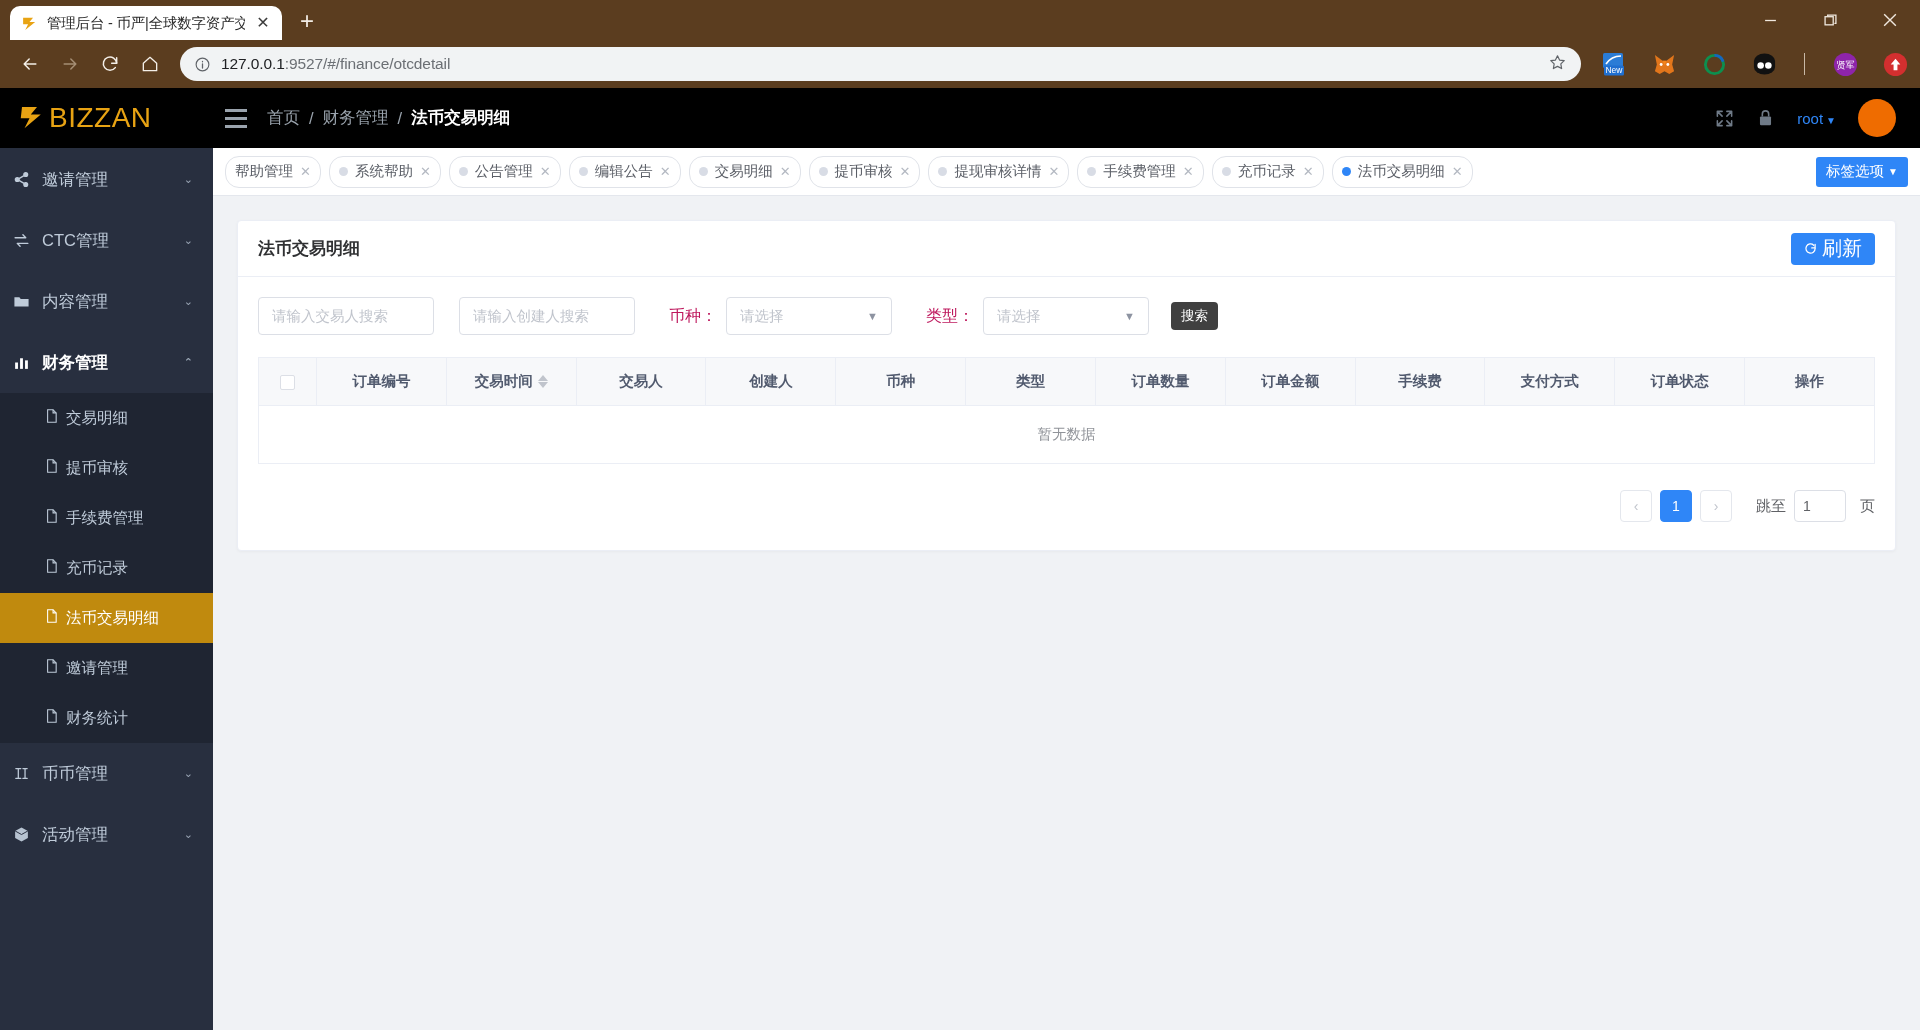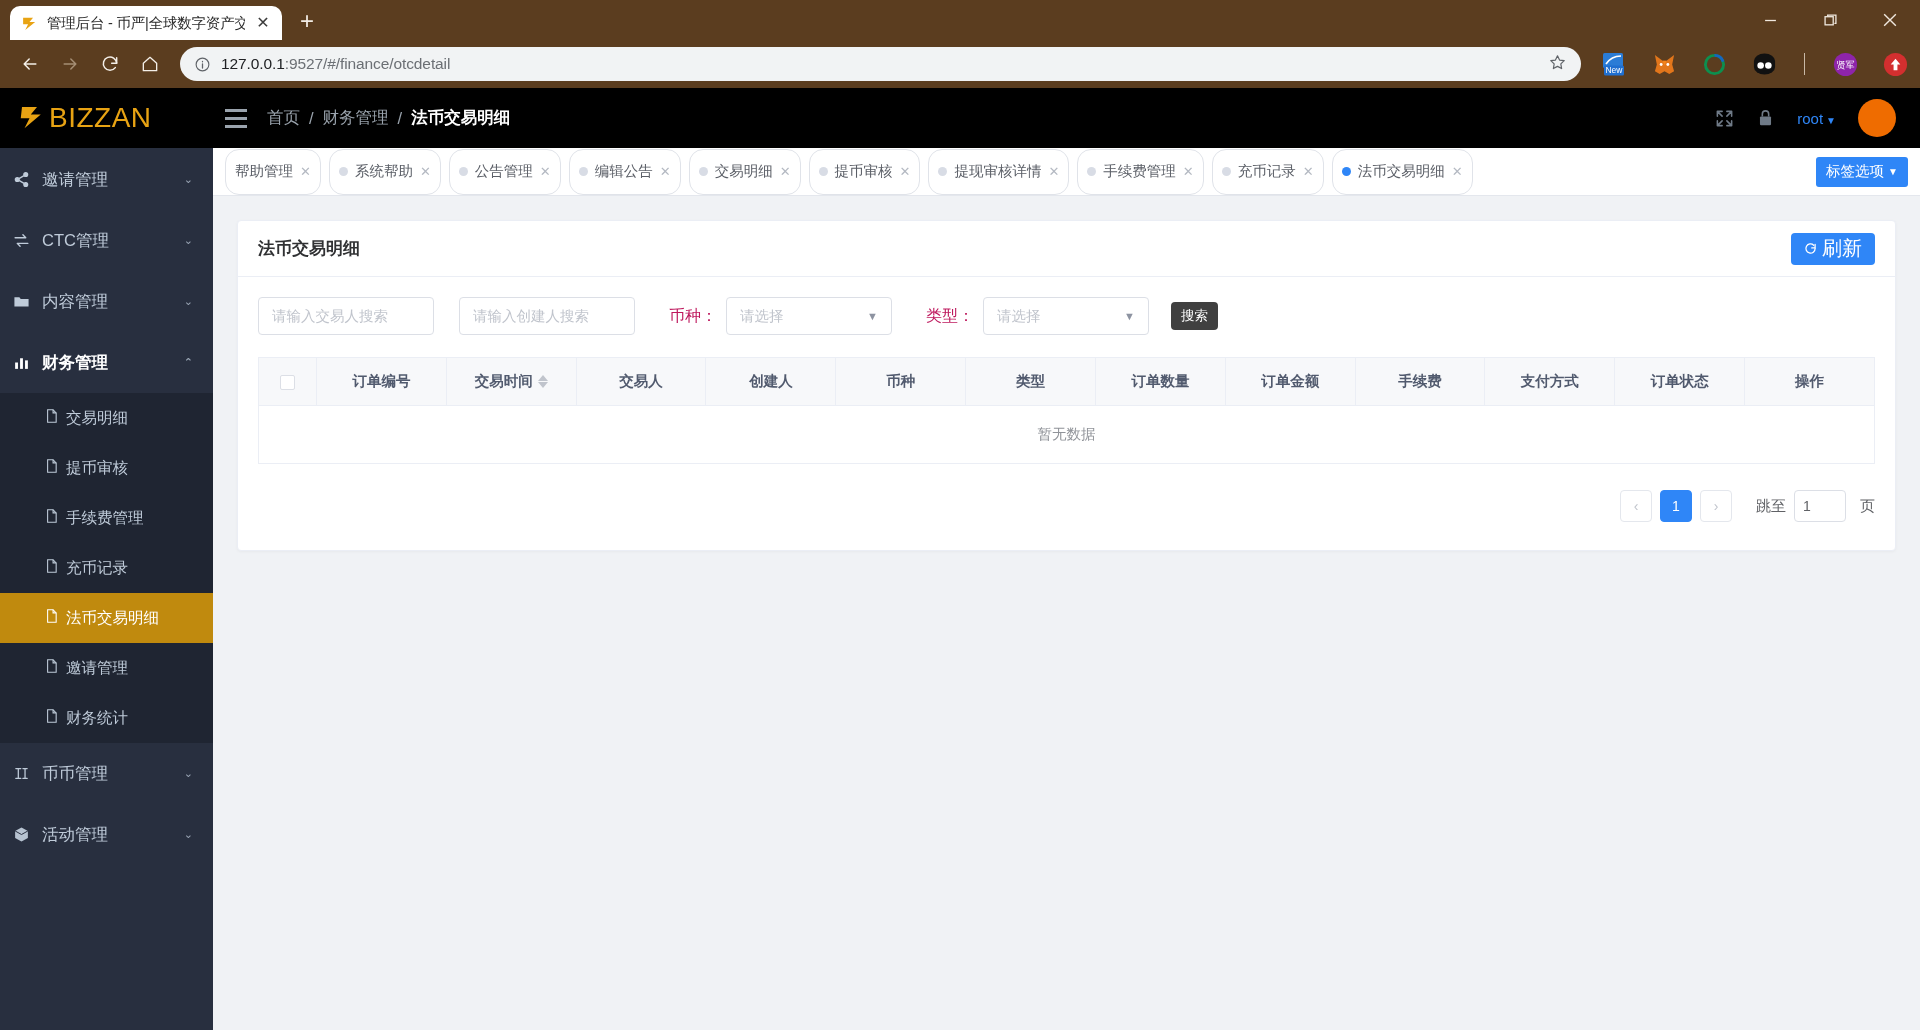--- a/index.html
+++ b/index.html
@@ -123,21 +123,21 @@
   .user-name { color: #2f86f7; font-size: 15px; cursor: pointer; }
   .avatar { width: 38px; height: 38px; border-radius: 50%; background: #ef6c00; }
 
   
   .tagbar {
     height: 48px; background: #ffffff; border-bottom: 1px solid #e4e7ed;
     display: flex; align-items: center; padding: 0 12px 0 12px; gap: 8px;
     flex: 0 0 48px; position: relative;
   }
   .tag {
-    height: 46px; border: 1px solid #e0e3e9; border-radius: 14px;
+    height: 32px; border: 1px solid #e0e3e9; border-radius: 14px;
     background: #fff; display: flex; align-items: center; gap: 7px;
     padding: 0 9px; font-size: 14.5px; color: #5a5e66; cursor: pointer;
     white-space: nowrap;
   }
   .tag .dot { width: 9px; height: 9px; border-radius: 50%; background: #d8dce5; flex:0 0 9px;}
   .tag.active .dot { background: #2f86f7; }
   .tag .tclose { color: #b4b9c2; font-size: 13px; line-height: 1; }
   .tagopts {
     margin-left: auto; height: 30px; background: #2f86f7; color: #fff;
     border-radius: 3px; font-size: 14.5px; display: flex; align-items: center;

